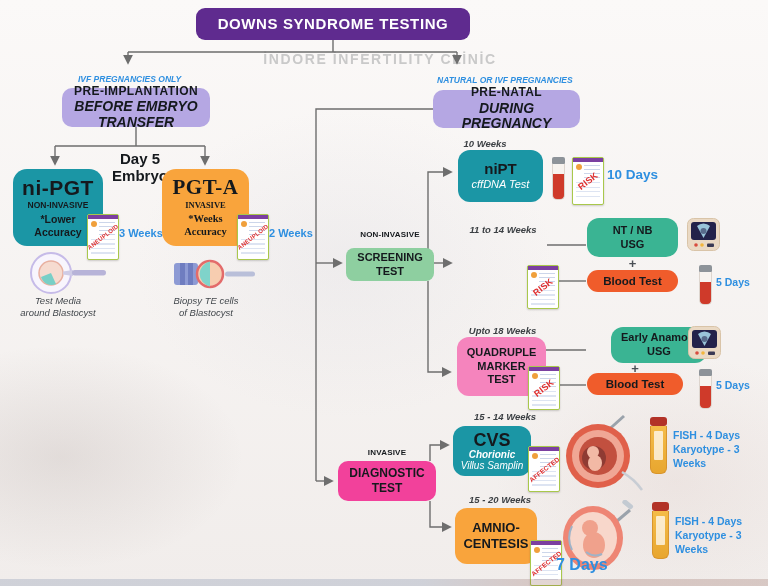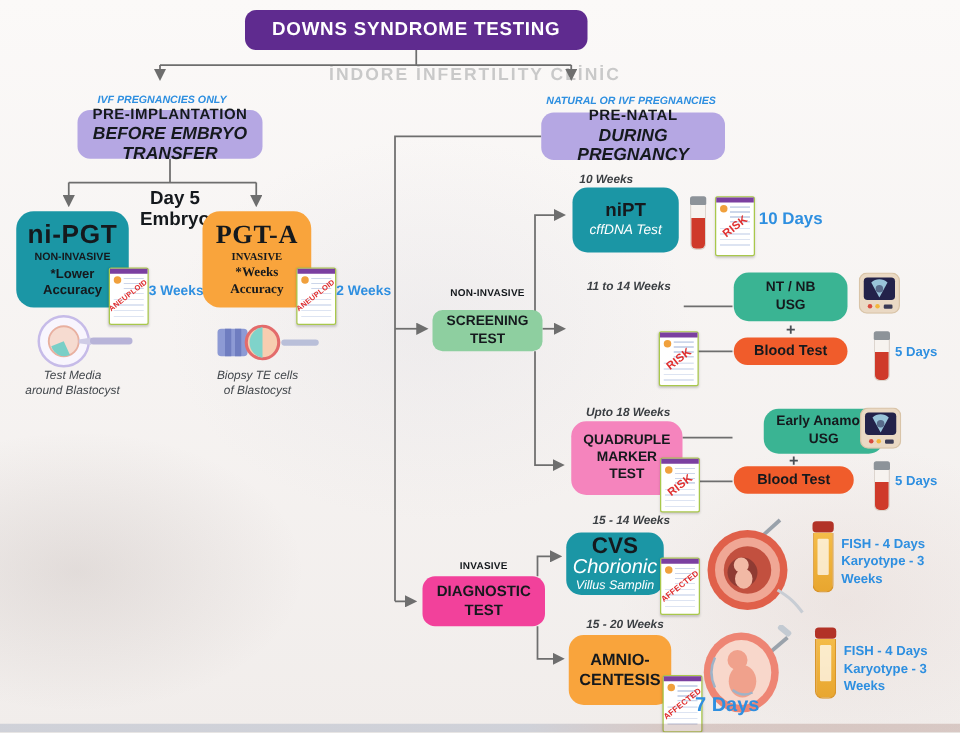--- a/index.html
+++ b/index.html
@@ -257,21 +257,21 @@
 
   <div class="abs lbl" style="left:338px;top:448px;width:98px;">INVASIVE</div>
   <div class="abs box b-magenta" style="left:338px;top:461px;width:98px;height:40px;">
     <span class="hub" style="font-size:12px;">DIAGNOSTIC</span>
     <span class="hub" style="font-size:12px;">TEST</span>
   </div>
 
   <div class="abs wk" style="left:455px;top:411px;width:100px;">15 - 14 Weeks</div>
   <div class="abs box b-teal" style="left:453px;top:426px;width:78px;height:50px;">
     <span style="font-size:18px;font-weight:bold;line-height:1;">CVS</span>
-    <span class="subit" style="font-size:16px;">Chorionic</span>
+    <span class="subit" style="font-size:10px;font-weight:bold;">Chorionic</span>
     <span class="subit" style="font-size:10px;white-space:nowrap;">Villus Samplin</span>
   </div>
   <div class="rcard med" style="left:528px;top:446px;">
     <span class="av"></span>
       <span class="ln1"></span>
       <span class="ln2"></span>
     <span class="stamp">AFFECTED</span>
   </div>
   <svg class="abs" style="left:558px;top:414px;" width="88" height="78" viewBox="0 0 88 78">
     <line x1="66" y1="2" x2="46" y2="20" stroke="#9aa2ab" stroke-width="3"></line>

